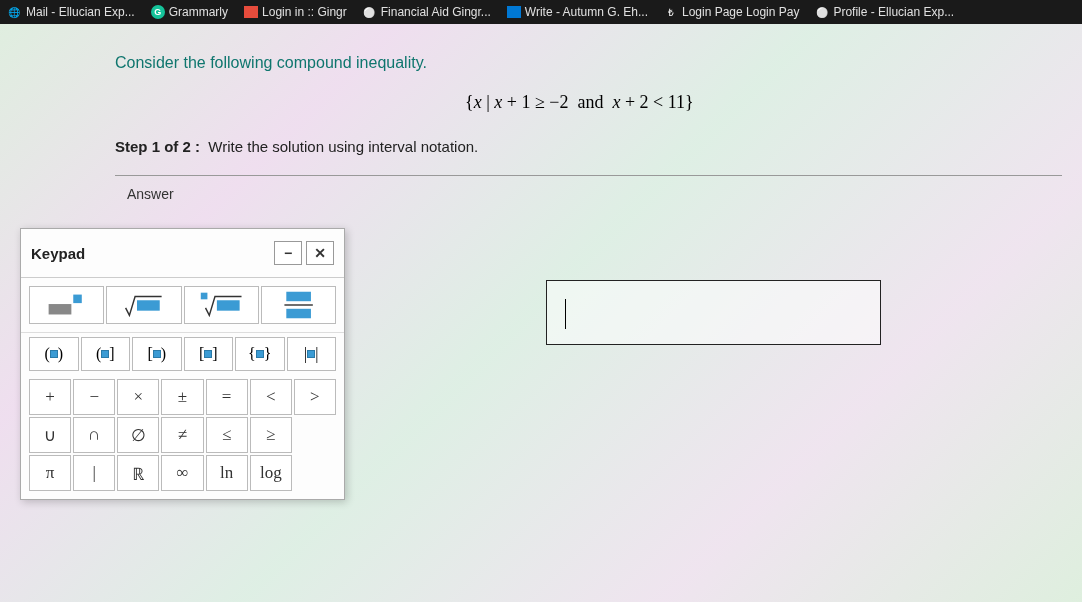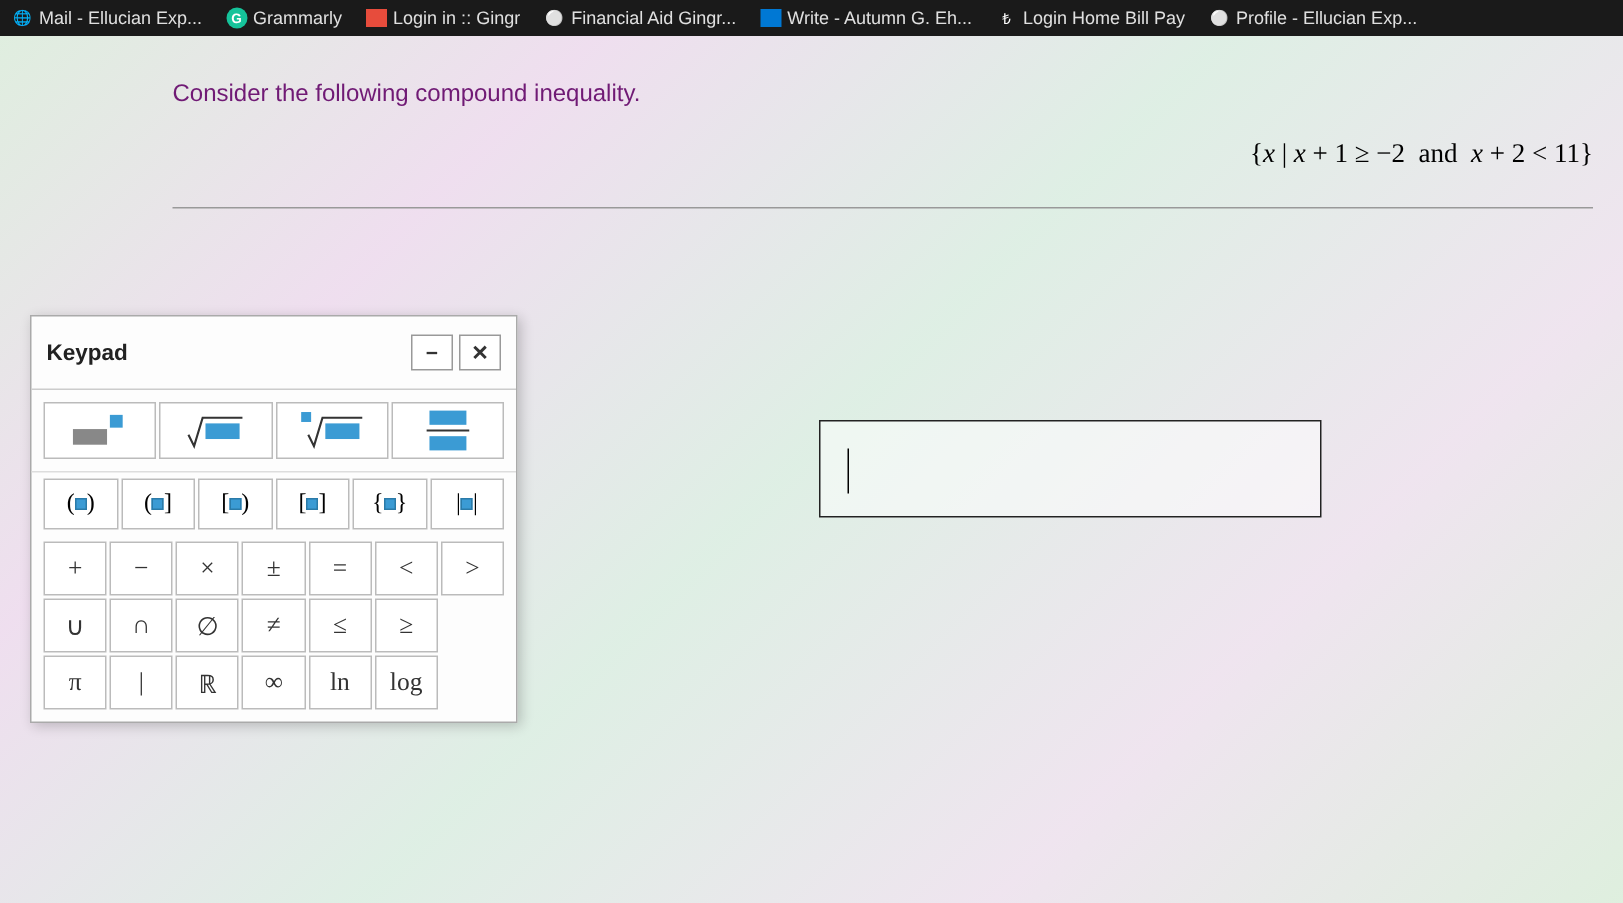--- a/index.html
+++ b/index.html
@@ -45,25 +45,25 @@
       display: inline-flex;
       align-items: center;
       justify-content: center;
       font-size: 10px;
     }
     .content {
       padding: 30px 20px 20px 115px;
     }
     .prompt-text {
       font-size: 16px;
-      color: #701a75;
+      color: #0f766e;
       margin-bottom: 20px;
     }
     .math-expression {
-      text-align: right;
+      text-align: left;
       font-family: 'Times New Roman', serif;
       font-size: 18px;
       color: #000;
       margin: 10px 0 25px 350px;
     }
     .step-line {
       font-size: 15px;
       color: #222;
     }
     .step-line b {
@@ -75,21 +75,21 @@
       width: 100%;
     }
     .answer-label {
       font-size: 14px;
       color: #333;
       margin-left: 12px;
     }
     .keypad-panel {
       position: absolute;
       left: 20px;
-      top: 210px;
+      top: 228px;
       width: 325px;
       background: #fdfdfd;
       border: 1px solid #aaa;
       box-shadow: 2px 2px 8px rgba(0,0,0,0.2);
     }
     .keypad-header {
       display: flex;
       justify-content: space-between;
       align-items: center;
       padding: 12px 10px;
@@ -219,34 +219,39 @@
   <div class="bookmark-item">
     <span class="bookmark-icon">⚪</span>
     <span>Financial Aid Gingr...</span>
   </div>
   <div class="bookmark-item">
     <span class="bookmark-icon" style="background:#0078d4;width:14px;height:12px"></span>
     <span>Write - Autumn G. Eh...</span>
   </div>
   <div class="bookmark-item">
     <span class="bookmark-icon" style="color:#fff">₺</span>
-    <span>Login Home Bill Pay</span>
+    <span>Login Page Login Pay</span>
   </div>
   <div class="bookmark-item">
     <span class="bookmark-icon">⚪</span>
     <span>Profile - Ellucian Exp...</span>
   </div>
 </div>
 
 <div class="content">
   <div class="prompt-text">Consider the following compound inequality.</div>
   <div class="math-expression">
     {<i>x</i> | <i>x</i> + 1 ≥ −2 &nbsp;and&nbsp; <i>x</i> + 2 &lt; 11}
   </div>
+  <div class="step-line">
+    <b>Step 1 of 2 :</b>
+    &nbsp;<span>Write the solution using interval notation.</span>
+  </div>
   <div class="divider"></div>
+  <div class="answer-label">Answer</div>
 </div>
 
 <div class="keypad-panel">
   <div class="keypad-header">
     <span class="keypad-title">Keypad</span>
     <div class="keypad-controls">
       <div class="keypad-ctrl-btn">−</div>
       <div class="keypad-ctrl-btn">✕</div>
     </div>
   </div>

